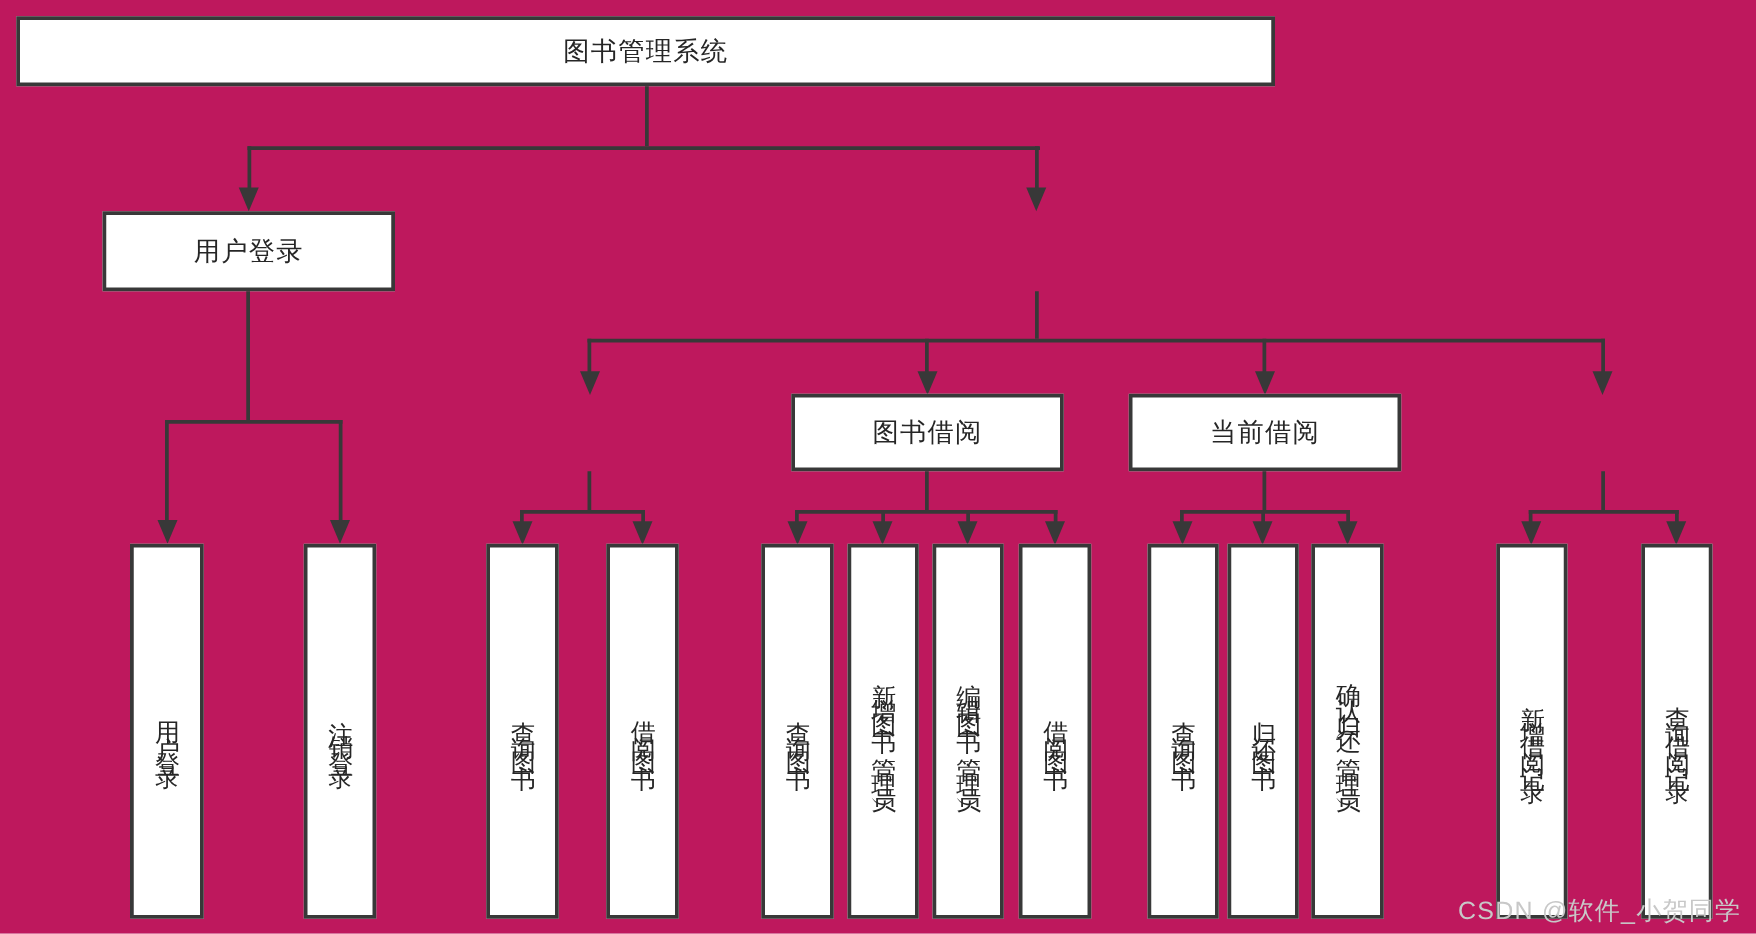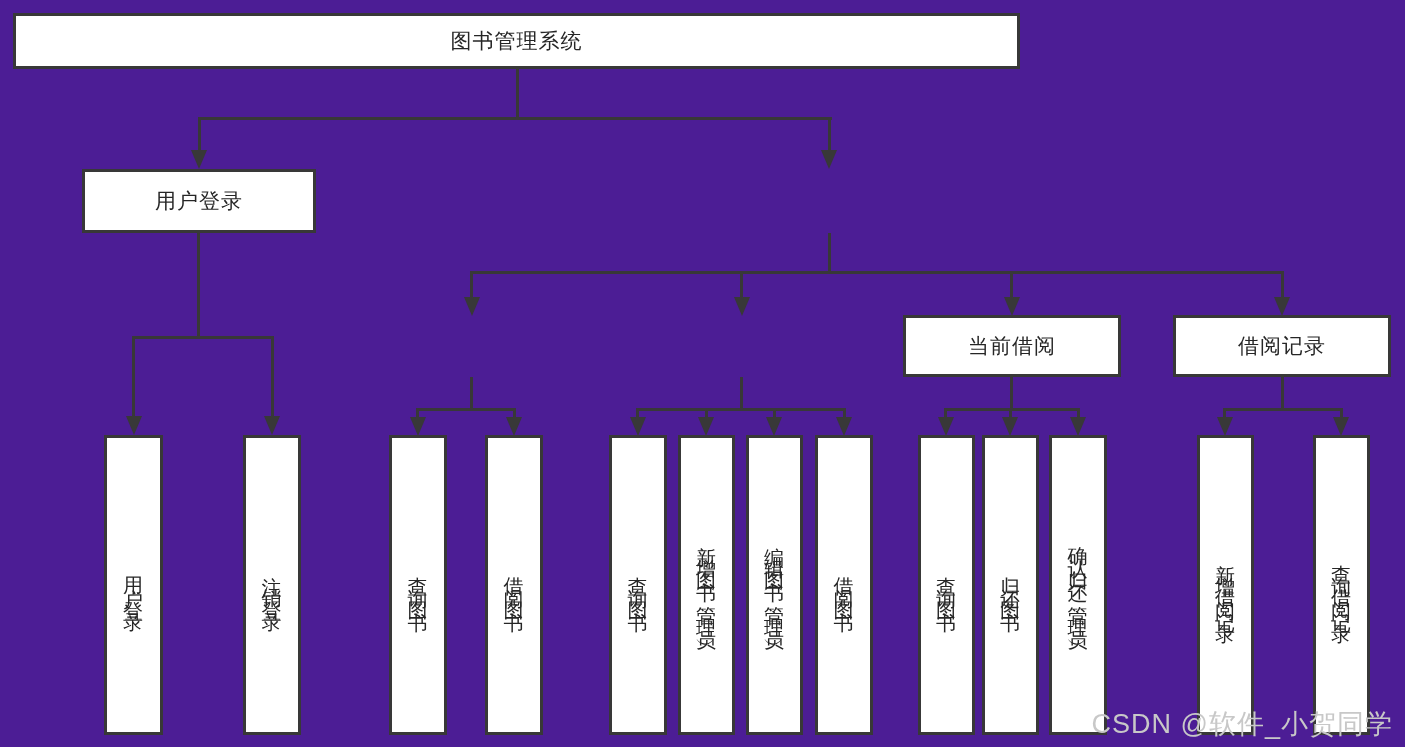--- a/index.html
+++ b/index.html
@@ -1,17 +1,17 @@
 <!DOCTYPE html>
 <html><head>
 <meta charset="utf-8">
 <style>
   html,body{margin:0;padding:0;background:#ffffff;}
   #canvas{
-    position:relative;width:1405px;height:747px;background:#4c1d95;
+    position:relative;width:1405px;height:747px;background:#be185d;
     font-family:"Liberation Sans",sans-serif;overflow:hidden;
   }
   .box{
     position:absolute;box-sizing:border-box;border:3px solid #383838;background:#fff;
     display:flex;align-items:center;justify-content:center;
     color:#262626;font-size:21px;letter-spacing:1px;white-space:nowrap;
   }
   .vbox{
     position:absolute;box-sizing:border-box;border:3px solid #383838;background:#fff;
     display:flex;align-items:center;justify-content:center;
@@ -22,21 +22,21 @@
   .hline,.vline{position:absolute;background:#383838;}
   .hline{height:3px;}
   .vline{width:3px;}
   .arrow{
     position:absolute;width:0;height:0;
     border-left:8px solid transparent;border-right:8px solid transparent;
     border-top:19px solid #383838;
   }
   .watermark{
     position:absolute;right:12px;bottom:5px;
-    color:#c8c8c8;font-size:27px;letter-spacing:1px;
+    color:#c8c8c8;font-size:20px;letter-spacing:1px;
   }
 </style>
 </head>
 <body>
 
 <div id="canvas">
 
   <div class="box" style="left:13px;top:13px;width:1007px;height:56px;">
     <span>图书管理系统</span>
   </div>
@@ -63,25 +63,25 @@
   <div class="hline" style="left:470px;top:271px;width:814px;"></div>
   <div class="vline" style="left:470px;top:271px;height:27px;"></div>
   <div class="arrow" style="left:464px;top:297px;"></div>
   <div class="vline" style="left:740px;top:271px;height:27px;"></div>
   <div class="arrow" style="left:734px;top:297px;"></div>
   <div class="vline" style="left:1010px;top:271px;height:27px;"></div>
   <div class="arrow" style="left:1004px;top:297px;"></div>
   <div class="vline" style="left:1281px;top:271px;height:27px;"></div>
   <div class="arrow" style="left:1274px;top:297px;"></div>
 
+  <div class="box" style="left:633px;top:315px;width:218px;height:62px;">
+    <span>图书借阅</span>
+  </div>
   <div class="box" style="left:903px;top:315px;width:218px;height:62px;">
     <span>当前借阅</span>
-  </div>
-  <div class="box" style="left:1173px;top:315px;width:218px;height:62px;">
-    <span>借阅记录</span>
   </div>
 
   <div class="vline" style="left:470px;top:377px;height:31px;"></div>
   <div class="hline" style="left:416px;top:408px;width:100px;"></div>
   <div class="vline" style="left:416px;top:408px;height:10px;"></div>
   <div class="arrow" style="left:410px;top:417px;"></div>
   <div class="vline" style="left:513px;top:408px;height:10px;"></div>
   <div class="arrow" style="left:506px;top:417px;"></div>
 
   <div class="vline" style="left:740px;top:377px;height:31px;"></div>

